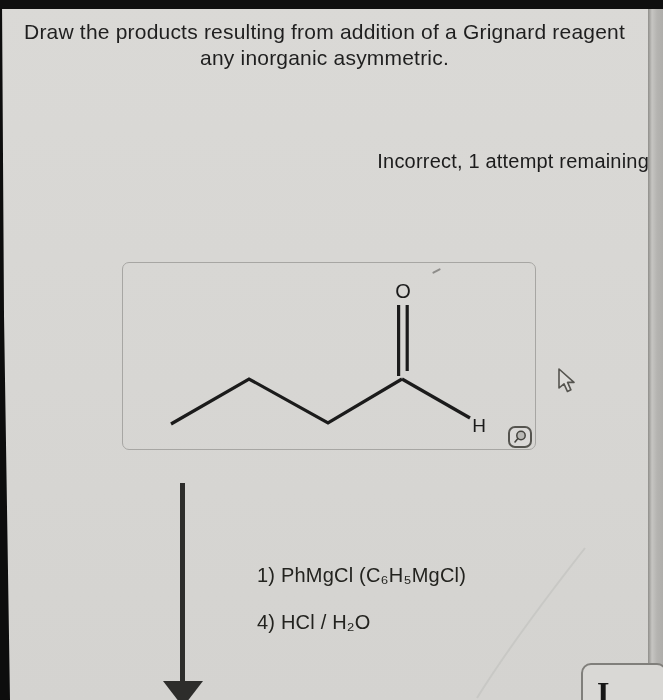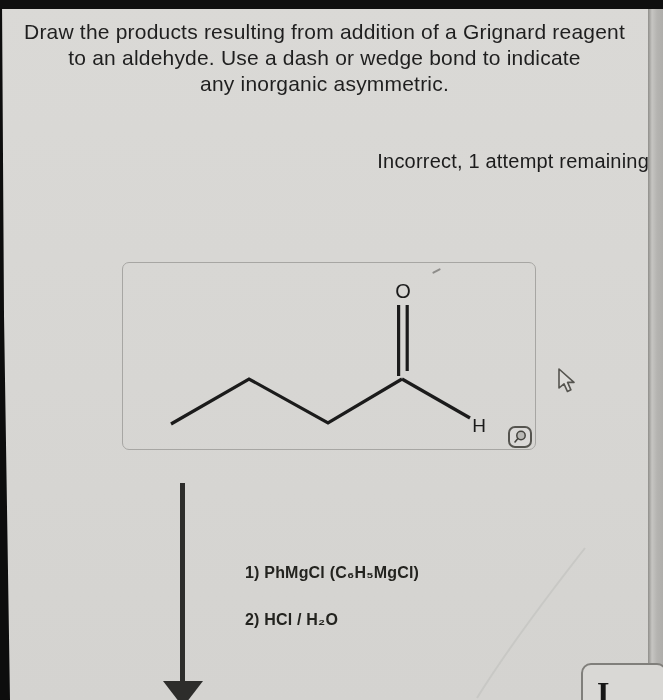--- a/index.html
+++ b/index.html
@@ -30,21 +30,21 @@
     border:1px solid #a7a6a3;border-radius:7px;
   }
   .panel svg.molecule{position:absolute;left:0;top:0;}
   .zoom-btn{
     position:absolute;right:3px;bottom:1px;width:24px;height:22px;box-sizing:border-box;
     border:2px solid #55544f;border-radius:7px;background:rgba(222,221,218,.55);
     display:flex;align-items:center;justify-content:center;cursor:pointer;
   }
   .arrow-line{position:absolute;left:180px;top:483px;width:5px;height:200px;background:#2d2d2b;}
   .arrow-head{position:absolute;left:163px;top:681px;}
-  .reagent{position:absolute;left:245px;font-size:16px;color:#23231f;letter-spacing:.2px;font-weight:bold;}
+  .reagent{position:absolute;left:257px;font-size:20px;color:#23231f;letter-spacing:.2px;}
   .reagent.s1{top:564px;}
   .reagent.s2{top:611px;}
   .cursor{position:absolute;left:557px;top:368px;z-index:6;}
   .scratch{position:absolute;left:455px;top:540px;}
   .speck{position:absolute;left:432px;top:270px;width:9px;height:2px;background:#8e8d8a;
     transform:rotate(-28deg);border-radius:1px;}
   .partial-box{
     position:absolute;left:581px;top:663px;width:86px;height:70px;box-sizing:border-box;
     background:#d9d8d5;border:2px solid #807f7b;border-radius:10px;z-index:4;cursor:pointer;
   }
@@ -57,21 +57,20 @@
 <body>
 
 <div id="screen">
 
   <div class="right-strip"></div>
   <div class="left-wedge"></div>
   <div class="top-bar"></div>
 
   <div class="instructions">
     <div>Draw the products resulting from addition of a Grignard reagent</div>
-    <div>to an aldehyde. Use a dash or wedge bond to indicate</div>
     <div>any inorganic asymmetric.</div>
   </div>
 
   <div class="status">Incorrect, 1 attempt remaining</div>
 
   <div class="panel">
     <svg class="molecule" width="412" height="186" viewBox="0 0 412 186">
 
       <path d="M48,161 L126,116 L205,160 L279,116" fill="none" stroke="#1b1b1b" stroke-width="3.2" stroke-linejoin="miter"></path>
 
@@ -92,21 +91,21 @@
   </div>
 
   <div class="speck"></div>
 
   <div class="arrow-line"></div>
   <svg class="arrow-head" width="40" height="26" viewBox="0 0 40 26">
     <polygon points="0,0 40,0 20,26" fill="#2d2d2b"></polygon>
   </svg>
 
   <div class="reagent s1">1) PhMgCl (C₆H₅MgCl)</div>
-  <div class="reagent s2">2) HCl / H₂O</div>
+  <div class="reagent s2">4) HCl / H₂O</div>
 
   <svg class="scratch" width="145" height="160" viewBox="0 0 145 160">
     <path d="M22,158 Q58,100 130,8" fill="none" stroke="#c7c6c3" stroke-width="2" opacity="0.9"></path>
   </svg>
 
   <svg class="cursor" width="24" height="28" viewBox="0 0 24 28">
     <path d="M2,1 L2,20 L7,15.8 L10.4,23.4 L13.9,21.8 L10.6,14.4 L17,14.4 Z" fill="#deddda" stroke="#55544f" stroke-width="1.6" stroke-linejoin="round"></path>
   </svg>
 
   <div class="partial-box">

